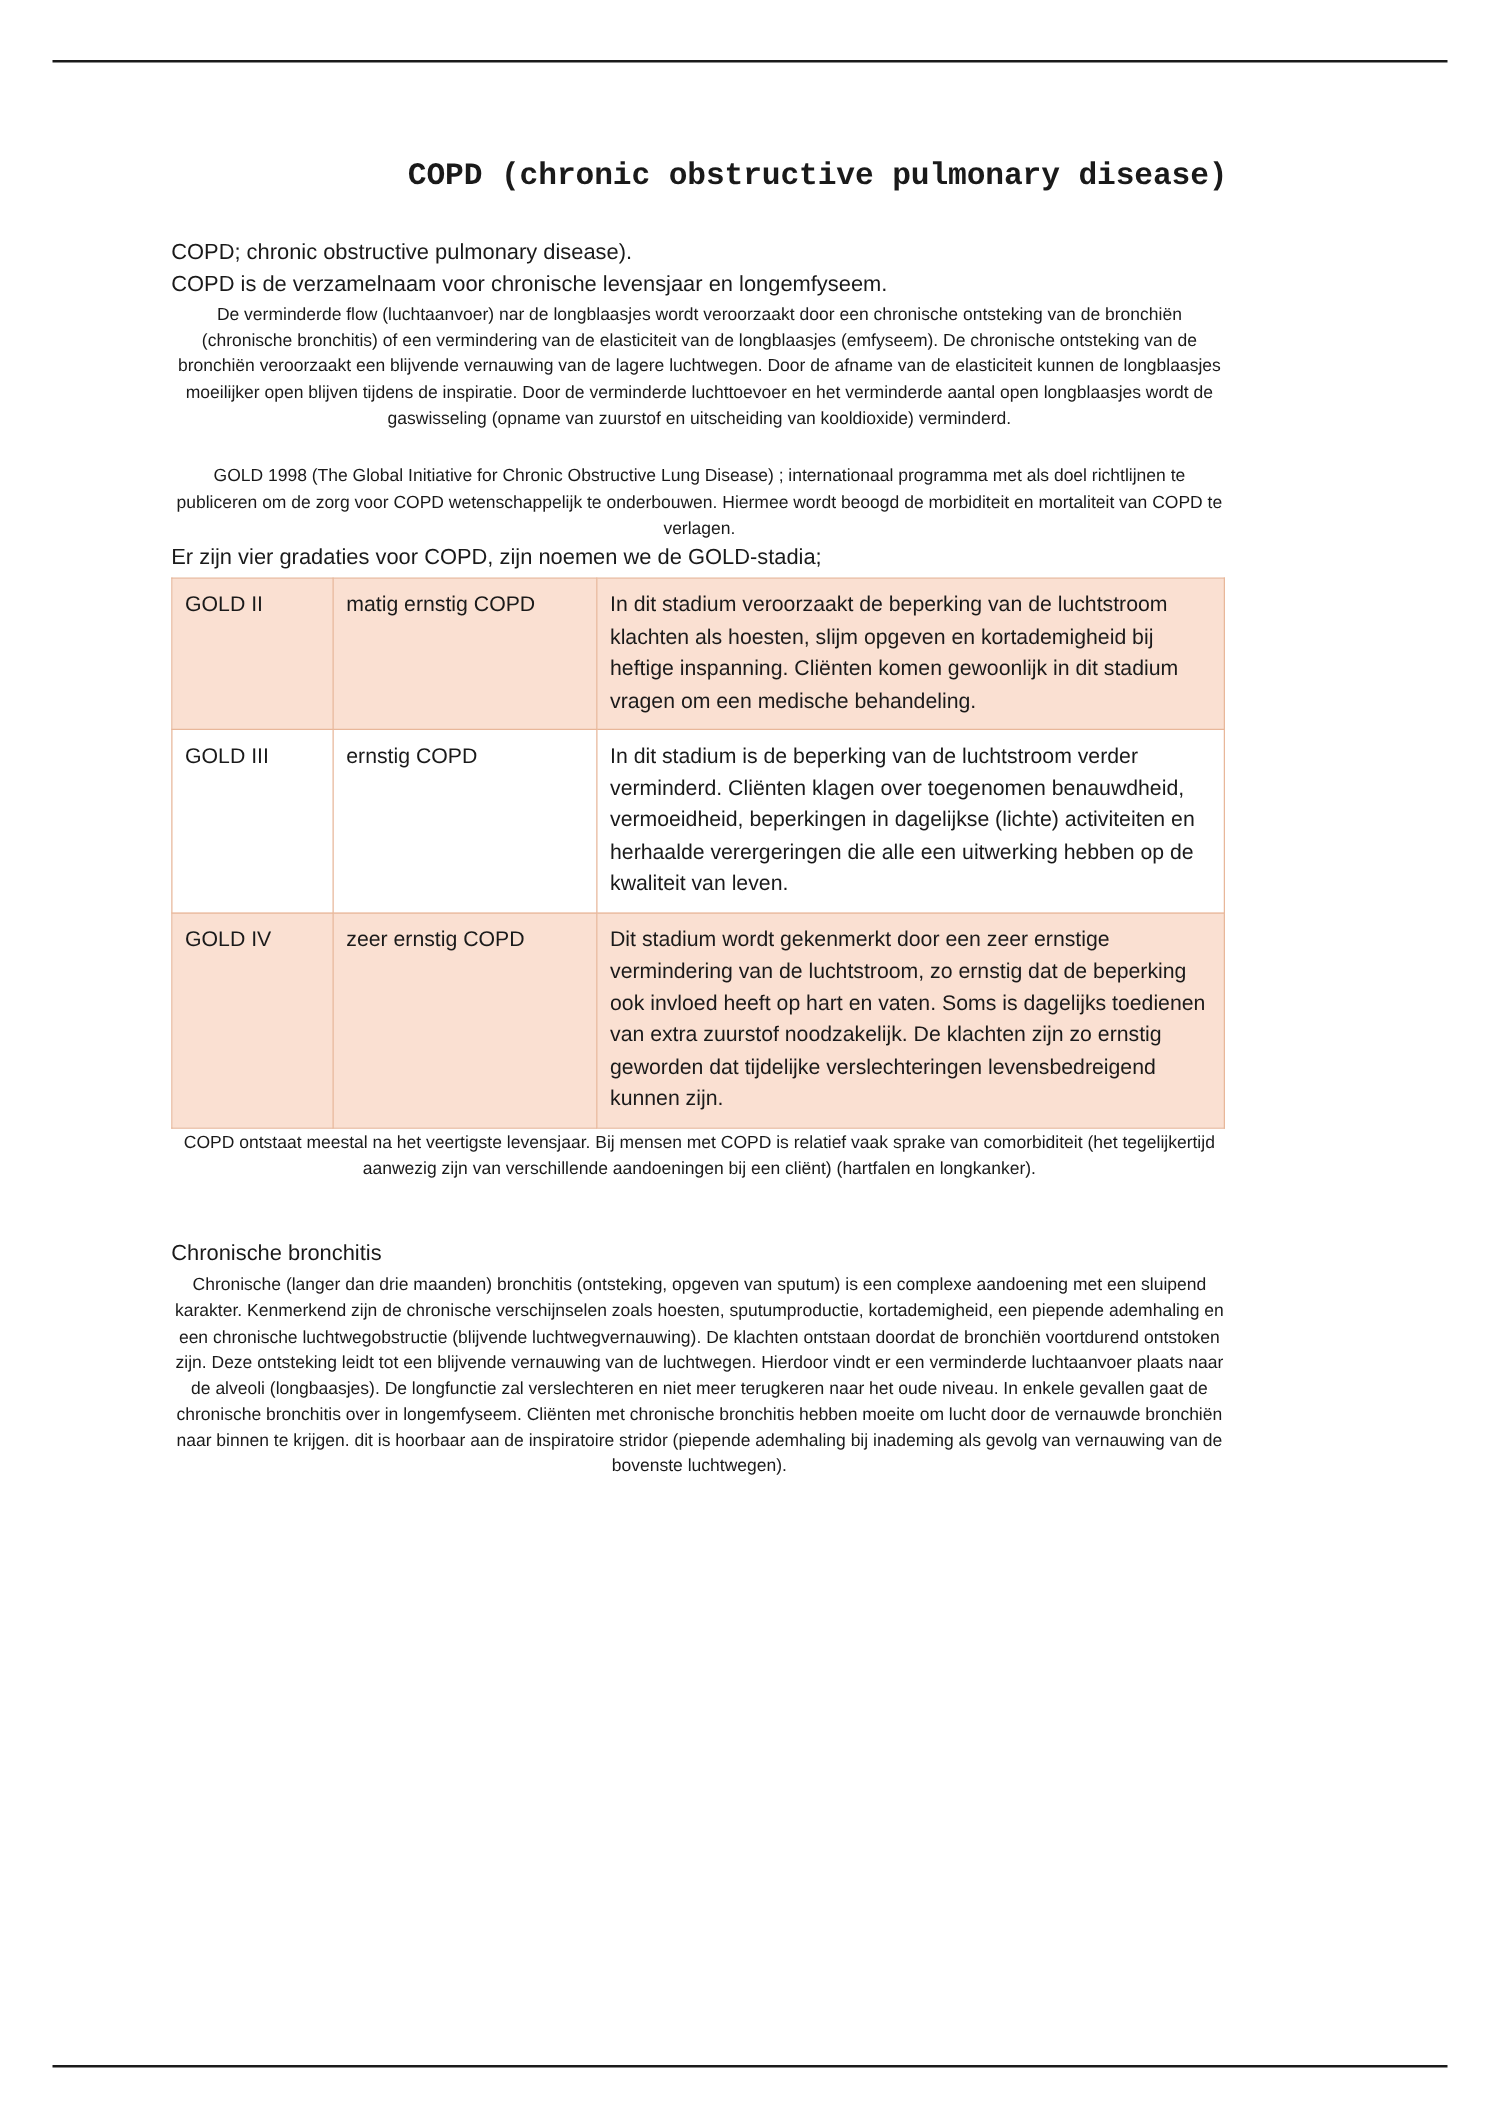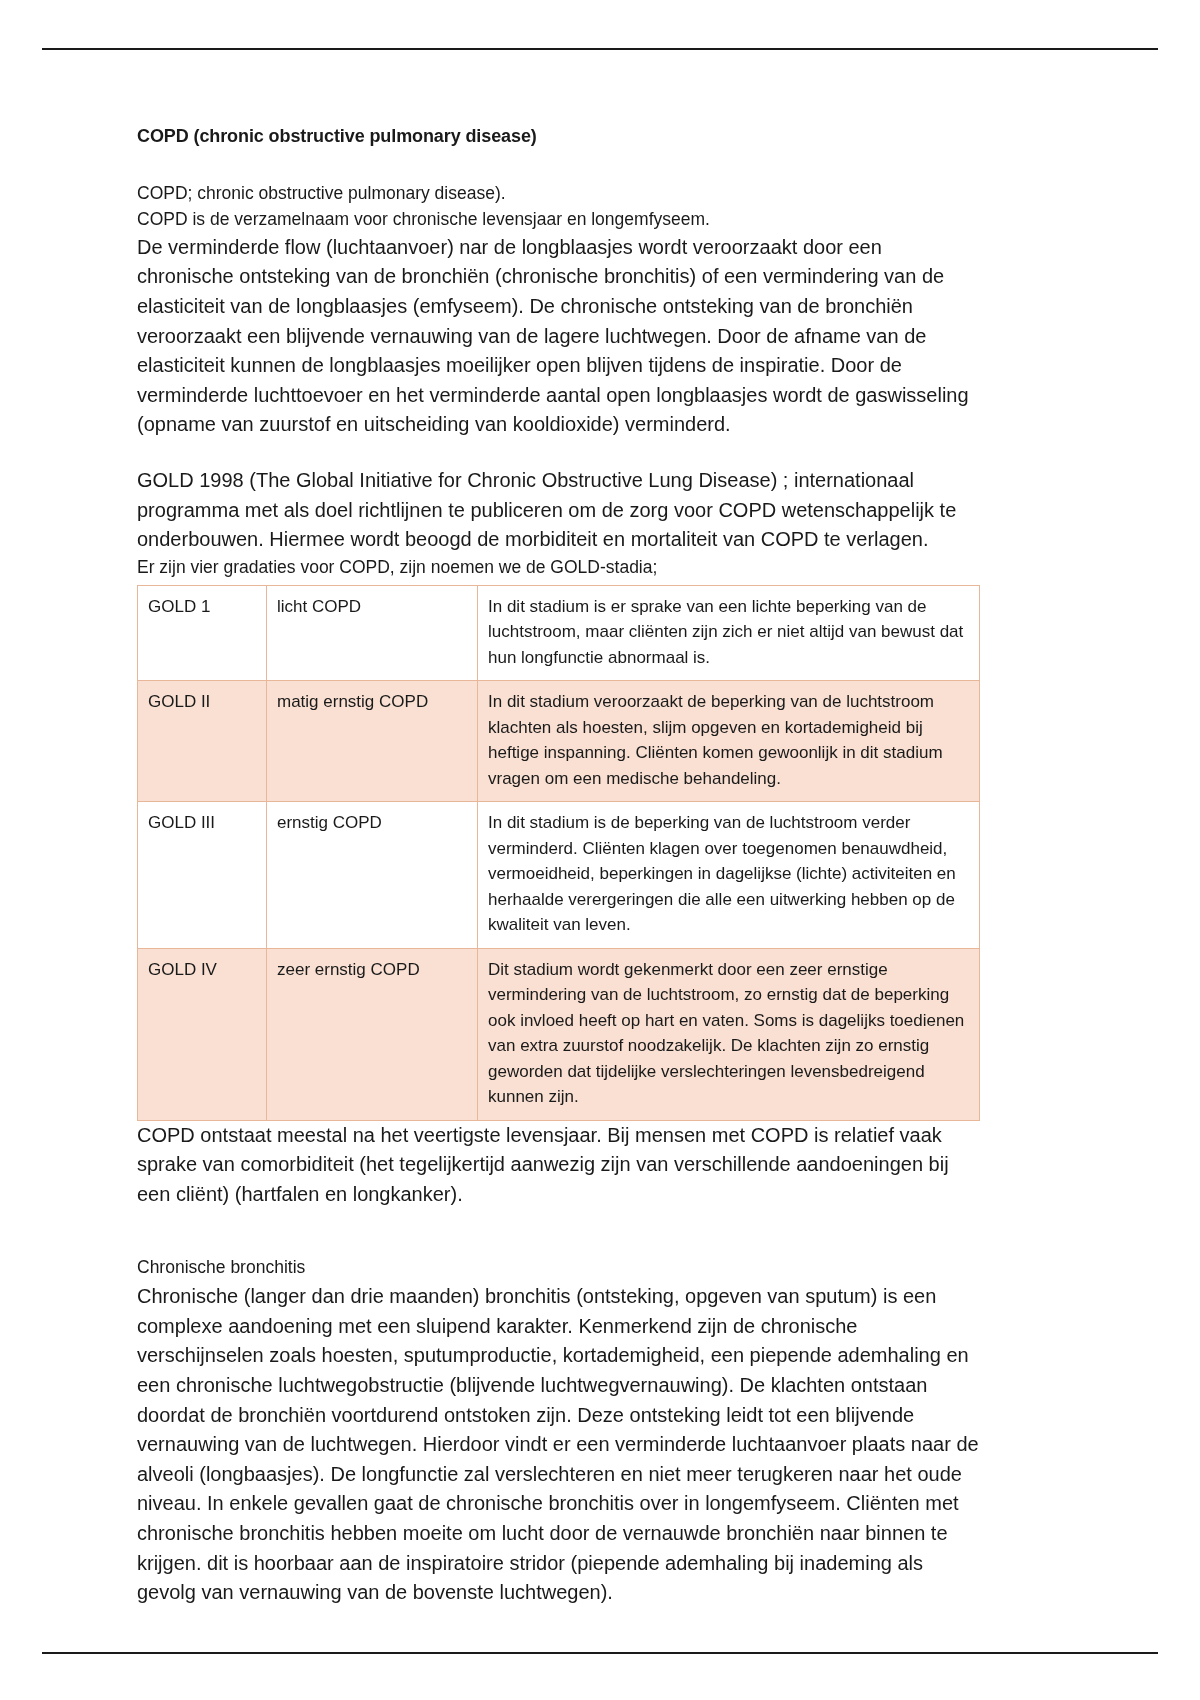--- a/index.html
+++ b/index.html
@@ -30,45 +30,46 @@
   .rule-bottom { top: 1652px; }
 
   .content {
     position: absolute;
     left: 137px;
     top: 126px;
     width: 845px;
   }
 
   h1.doc-title {
-    font-size: 18px;
+    font-size: 25px;
     font-weight: bold;
-    text-align: left;
+    text-align: right;
     margin: 0 0 34px 0;
     letter-spacing: -0.1px;
+    font-family: Liberation Mono, monospace;
   }
 
   .section-head {
     font-size: 17.5px;
     font-weight: bold;
     margin: 0 0 3px 0;
     line-height: 1.48;
   }
   .plain-head {
     font-size: 17.5px;
     font-weight: normal;
     margin: 16px 0 1px 0;
     line-height: 1.48;
   }
 
   p.para {
-    font-size: 20px;
+    font-size: 14px;
     line-height: 1.48;
     margin: 0;
-    text-align: left;
+    text-align: center;
     hyphens: none;
   }
   .line {
     font-size: 17.5px;
     line-height: 1.48;
     margin: 0;
     white-space: nowrap;
   }
   .gap-md { height: 26px; }
   .gap-lg { height: 30px; }
@@ -112,25 +113,20 @@
     <div class="line">COPD is de verzamelnaam voor chronische levensjaar en longemfyseem.</div>
     <p class="para">De verminderde flow (luchtaanvoer) nar de longblaasjes wordt veroorzaakt door een chronische ontsteking van de bronchiën (chronische bronchitis) of een vermindering van de elasticiteit van de longblaasjes (emfyseem). De chronische ontsteking van de bronchiën veroorzaakt een blijvende vernauwing van de lagere luchtwegen. Door de afname van de elasticiteit kunnen de longblaasjes moeilijker open blijven tijdens de inspiratie. Door de verminderde luchttoevoer en het verminderde aantal open longblaasjes wordt de gaswisseling (opname van zuurstof en uitscheiding van kooldioxide) verminderd.</p>
 
     <div class="gap-md"></div>
 
     <p class="para">GOLD 1998 (The Global Initiative for Chronic Obstructive Lung Disease) ; internationaal programma met als doel richtlijnen te publiceren om de zorg voor COPD wetenschappelijk te onderbouwen. Hiermee wordt beoogd de morbiditeit en mortaliteit van COPD te verlagen.</p>
     <div class="line">Er zijn vier gradaties voor COPD, zijn noemen we de GOLD-stadia;</div>
 
     <table class="gold-table">
       <tbody>
-        <tr class="row-white">
-          <td class="col-stage">GOLD 1</td>
-          <td class="col-name">licht COPD</td>
-          <td class="col-desc">In dit stadium is er sprake van een lichte beperking van de luchtstroom, maar cliënten zijn zich er niet altijd van bewust dat hun longfunctie abnormaal is.</td>
-        </tr>
         <tr class="row-tint">
           <td class="col-stage">GOLD II</td>
           <td class="col-name">matig ernstig COPD</td>
           <td class="col-desc">In dit stadium veroorzaakt de beperking van de luchtstroom klachten als hoesten, slijm opgeven en kortademigheid bij heftige inspanning. Cliënten komen gewoonlijk in dit stadium vragen om een medische behandeling.</td>
         </tr>
         <tr class="row-white">
           <td class="col-stage">GOLD III</td>
           <td class="col-name">ernstig COPD</td>
           <td class="col-desc">In dit stadium is de beperking van de luchtstroom verder verminderd. Cliënten klagen over toegenomen benauwdheid, vermoeidheid, beperkingen in dagelijkse (lichte) activiteiten en herhaalde verergeringen die alle een uitwerking hebben op de kwaliteit van leven.</td>
         </tr>

